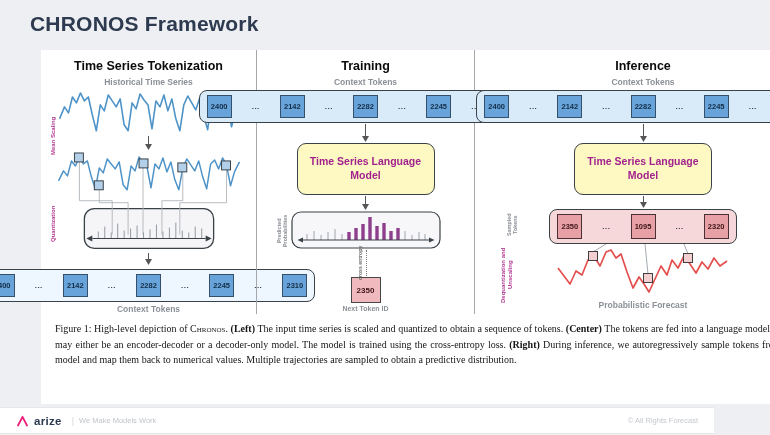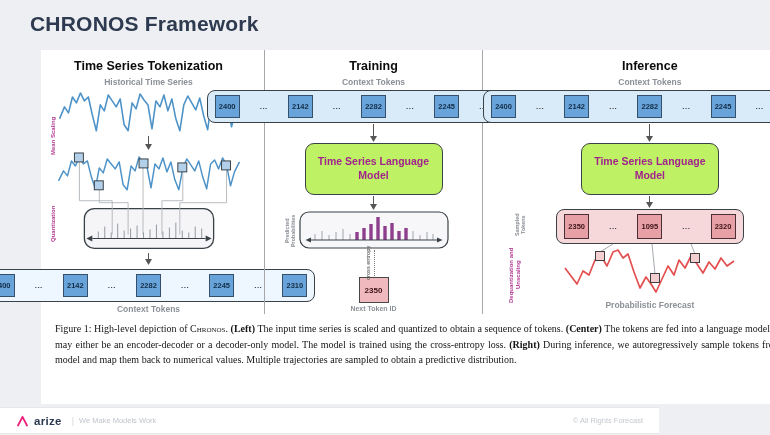--- a/index.html
+++ b/index.html
@@ -12,21 +12,21 @@
     font-size:21px; font-weight:bold; color:#2d3a50; letter-spacing:0.2px;
   }
   .card {
     position:absolute; left:41px; top:50px; width:770px; height:354px;
     background:#ffffff;
   }
   .figure-row { display:flex; height:264px; }
   .panel { position:relative; box-sizing:border-box; }
   .panel-inner { display:flex; flex-direction:column; align-items:center; height:100%; }
   .p1 { width:215px; }
-  .p2 { width:219px; border-left:1px solid #a5a7aa; border-right:1px solid #a5a7aa;margin-left:8px; }
+  .p2 { width:219px; border-left:1px solid #a5a7aa; border-right:1px solid #a5a7aa; }
   .p3 { flex:1; }
   .panel-title { font-size:12.5px; font-weight:bold; color:#0b0b0b; margin:9px 0 0; }
   .gray-label { font-size:8.5px; font-weight:bold; color:#8b9097; }
   .tiny-label { font-size:7px; font-weight:bold; color:#8b9097; }
 
   .vlabel {
     position:absolute; writing-mode:vertical-rl; transform:rotate(180deg);
     font-weight:bold; text-align:center; line-height:1.15; pointer-events:none;
   }
   .vlabel.magenta { color:#b23a92; font-size:6px; }
@@ -47,21 +47,21 @@
   .strip.pinkc { background:#f6d8da; }
   .tok {
     width:25px; height:23px; background:#68a3da; border:1px solid #35506b;
     display:flex; align-items:center; justify-content:center;
     font-size:7.5px; font-weight:bold; color:#122d45; box-sizing:border-box;
   }
   .tok.red { background:#e7a0a6; border-color:#4a3034; color:#3d1418; height:25px; }
   .dots { font-size:8px; font-weight:bold; color:#3c3c3c; letter-spacing:0.5px; }
 
   .tslm {
-    width:138px; height:52px; background:#bef264; border:1.3px solid #3a4147;
+    width:138px; height:52px; background:#fef9c3; border:1.3px solid #3a4147;
     border-radius:9px; display:flex; align-items:center; justify-content:center;
     text-align:center; font-size:10.5px; font-weight:bold; color:#a2238e;
     line-height:1.3; box-sizing:border-box;
   }
   .next-tok {
     width:30px; height:26px; background:#f0b9bd; border:1.2px solid #474747;
     display:flex; align-items:center; justify-content:center;
     font-size:8px; font-weight:bold; color:#3d1418; box-sizing:border-box;
   }
   .ce-wrap { position:relative; width:60px; height:28px; }
@@ -71,21 +71,21 @@
   .arrow { display:block; margin:1px 0; }
 
   .caption {
     margin:7px 14px 0; font-family:"Liberation Serif", serif;
     font-size:10px; line-height:15.7px; text-align:justify; color:#151515;
   }
   .caption .sc { font-variant:small-caps; }
   .caption .b { font-weight:bold; }
 
   .footer {
-    position:absolute; left:0; top:407px; width:659px; height:27px;
+    position:absolute; left:0; top:407px; width:714px; height:27px;
     background:#ffffff; border-top:1px solid #e6e7e9; border-bottom:1px solid #e6e7e9;
     display:flex; align-items:center; justify-content:space-between;
     padding:0 16px; box-sizing:border-box;
   }
   .brand-row { display:flex; align-items:center; gap:5px; }
   .brand-name { font-size:11.5px; font-weight:bold; color:#2b3950; letter-spacing:0.3px; }
   .brand-sep { color:#d4d7dc; font-size:9px; margin-left:5px; }
   .tagline { font-size:7.5px; color:#c0c4cb; }
   .copyright { font-size:7.5px; color:#c4c8cf; }
   .mt2{margin-top:2px}.mt3{margin-top:3px}.mt4{margin-top:4px}

